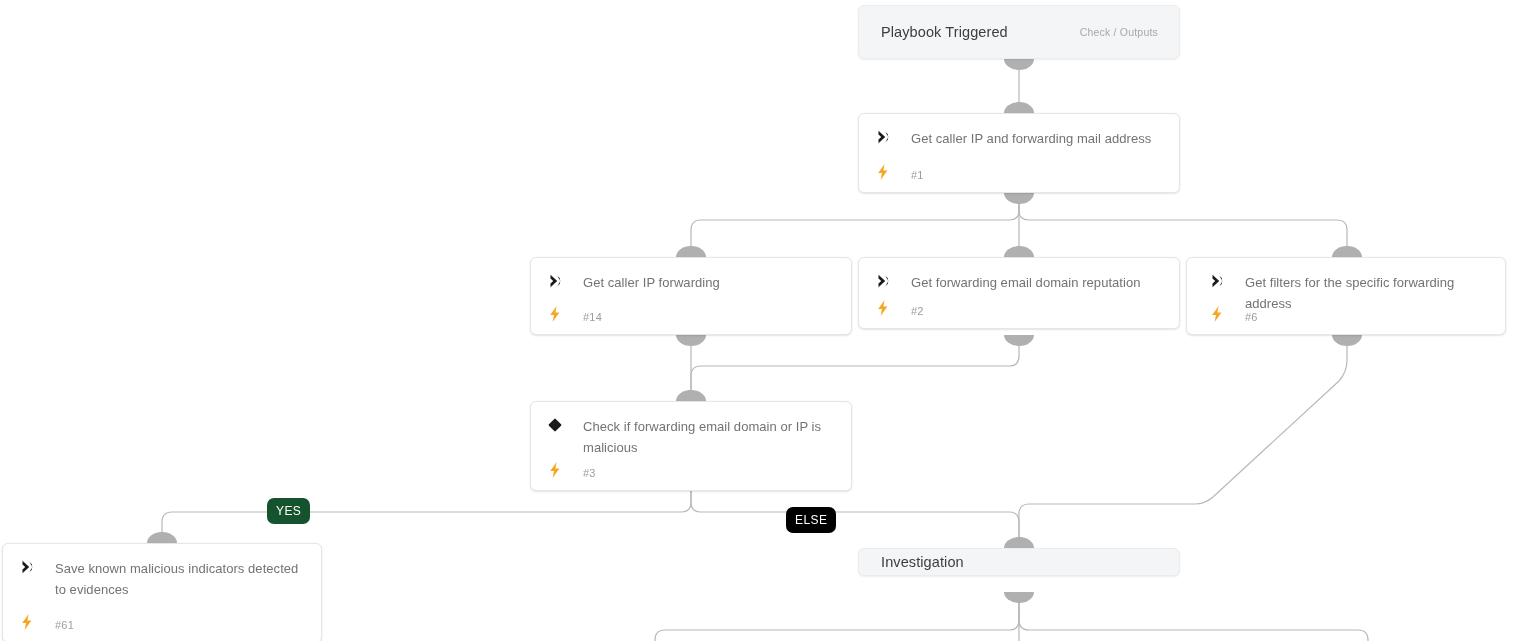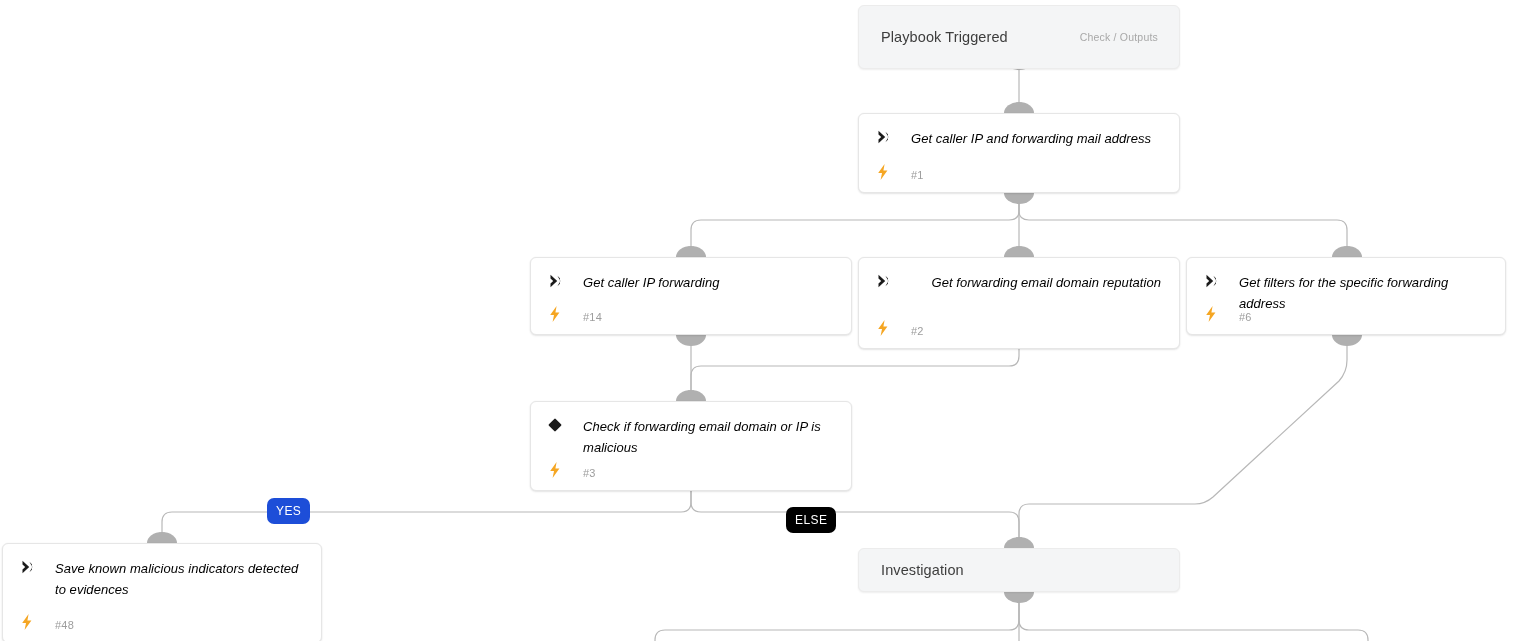--- a/index.html
+++ b/index.html
@@ -88,24 +88,23 @@
     width: 20px;
     height: 20px;
     display: flex;
     align-items: center;
     justify-content: center;
   }
   .task-title {
     margin-left: 38px;
     font-size: 13px;
     line-height: 21px;
-    color: #000000;
+    color: #737373;
     letter-spacing: 0.05px;
     max-width: 250px;
-    font-style: italic;
   }
   .task-id {
     position: absolute;
     left: 52px;
     bottom: 11px;
     font-size: 11px;
     color: #9d9d9d;
     letter-spacing: 0.2px;
   }
 
@@ -117,21 +116,21 @@
     display: flex;
     align-items: center;
     justify-content: center;
     padding: 0 9px;
     font-size: 12px;
     color: #ffffff;
     letter-spacing: 0.4px;
     z-index: 5;
     box-sizing: border-box;
   }
-  .branch-yes { background: #1d4ed8; }
+  .branch-yes { background: #14532d; }
   .branch-else { background: #000000; }
 </style>
 </head>
 <body>
 
 <div id="canvas">
 
   <svg id="edges" viewBox="0 0 1536 641" width="1536" height="641" xmlns="http://www.w3.org/2000/svg">
     <defs>
       <marker id="arrow" viewBox="0 0 10 10" refX="8.5" refY="5" markerWidth="5.5" markerHeight="5.5" orient="auto-start-reverse">
@@ -180,21 +179,21 @@
       <path d="M 676 479 A 15 11 0 0 0 706 479 Z"></path>
 
       <path d="M 147 543 A 15 11 0 0 1 177 543 Z"></path>
       <path d="M 147 621 A 15 11 0 0 0 177 621 Z"></path>
 
       <path d="M 1004 548 A 15 11 0 0 1 1034 548 Z"></path>
       <path d="M 1004 592 A 15 11 0 0 0 1034 592 Z"></path>
     </g>
   </svg>
 
-  <div class="node section" style="left:858px; top:5px; width:322px; height:64px;">
+  <div class="node section" style="left:858px; top:5px; width:322px; height:54px;">
     <div class="section-inner">
       <span class="section-title">Playbook Triggered</span>
       <span class="section-sub">Check / Outputs</span>
     </div>
   </div>
 
   <div class="node" style="left:858px; top:113px; width:322px; height:80px;">
     <div class="task-inner">
       <span class="task-icon">
         <svg width="13" height="14" viewBox="0 0 13 14" xmlns="http://www.w3.org/2000/svg">
@@ -223,39 +222,39 @@
       <span class="task-bolt">
         <svg width="12" height="16" viewBox="0 0 12 16" xmlns="http://www.w3.org/2000/svg">
           <path d="M7.6 0 L1.2 9.1 L5.0 9.1 L3.6 16 L10.4 6.4 L6.4 6.4 Z" fill="#f5a623"></path>
         </svg>
       </span>
       <div class="task-title">Get caller IP forwarding</div>
       <span class="task-id">#14</span>
     </div>
   </div>
 
-  <div class="node" style="left:858px; top:257px; width:322px; height:92px;text-align:right;">
+  <div class="node" style="left:858px; top:257px; width:322px; height:72px;">
     <div class="task-inner">
       <span class="task-icon">
         <svg width="13" height="14" viewBox="0 0 13 14" xmlns="http://www.w3.org/2000/svg">
           <path d="M1.5 0.8 L8.2 7 L1.5 13.2 L1.5 9.4 L4.2 7 L1.5 4.6 Z" fill="#1b1b1b"></path>
           <path d="M8.4 1.8 L10.9 4.2 L10.9 9.8 L8.4 12.2 L11.4 7 Z" fill="#1b1b1b"></path>
         </svg>
       </span>
       <span class="task-bolt">
         <svg width="12" height="16" viewBox="0 0 12 16" xmlns="http://www.w3.org/2000/svg">
           <path d="M7.6 0 L1.2 9.1 L5.0 9.1 L3.6 16 L10.4 6.4 L6.4 6.4 Z" fill="#f5a623"></path>
         </svg>
       </span>
       <div class="task-title">Get forwarding email domain reputation</div>
       <span class="task-id">#2</span>
     </div>
   </div>
 
-  <div class="node" style="left:1186px; top:257px; width:320px; height:78px;">
+  <div class="node" style="left:1186px; top:257px; width:320px; height:78px;padding-left:6px;">
     <div class="task-inner">
       <span class="task-icon">
         <svg width="13" height="14" viewBox="0 0 13 14" xmlns="http://www.w3.org/2000/svg">
           <path d="M1.5 0.8 L8.2 7 L1.5 13.2 L1.5 9.4 L4.2 7 L1.5 4.6 Z" fill="#1b1b1b"></path>
           <path d="M8.4 1.8 L10.9 4.2 L10.9 9.8 L8.4 12.2 L11.4 7 Z" fill="#1b1b1b"></path>
         </svg>
       </span>
       <span class="task-bolt">
         <svg width="12" height="16" viewBox="0 0 12 16" xmlns="http://www.w3.org/2000/svg">
           <path d="M7.6 0 L1.2 9.1 L5.0 9.1 L3.6 16 L10.4 6.4 L6.4 6.4 Z" fill="#f5a623"></path>
@@ -290,25 +289,25 @@
           <path d="M1.5 0.8 L8.2 7 L1.5 13.2 L1.5 9.4 L4.2 7 L1.5 4.6 Z" fill="#1b1b1b"></path>
           <path d="M8.4 1.8 L10.9 4.2 L10.9 9.8 L8.4 12.2 L11.4 7 Z" fill="#1b1b1b"></path>
         </svg>
       </span>
       <span class="task-bolt">
         <svg width="12" height="16" viewBox="0 0 12 16" xmlns="http://www.w3.org/2000/svg">
           <path d="M7.6 0 L1.2 9.1 L5.0 9.1 L3.6 16 L10.4 6.4 L6.4 6.4 Z" fill="#f5a623"></path>
         </svg>
       </span>
       <div class="task-title">Save known malicious indicators detected to evidences</div>
-      <span class="task-id">#48</span>
-    </div>
-  </div>
-
-  <div class="node section" style="left:858px; top:548px; width:322px; height:44px;">
+      <span class="task-id">#61</span>
+    </div>
+  </div>
+
+  <div class="node section" style="left:858px; top:548px; width:322px; height:28px;">
     <div class="section-inner">
       <span class="section-title">Investigation</span>
     </div>
   </div>
 
   <div class="branch-label branch-yes" style="left:267px; top:498px;">
     <span>YES</span>
   </div>
   <div class="branch-label branch-else" style="left:786px; top:507px;">
     <span>ELSE</span>

